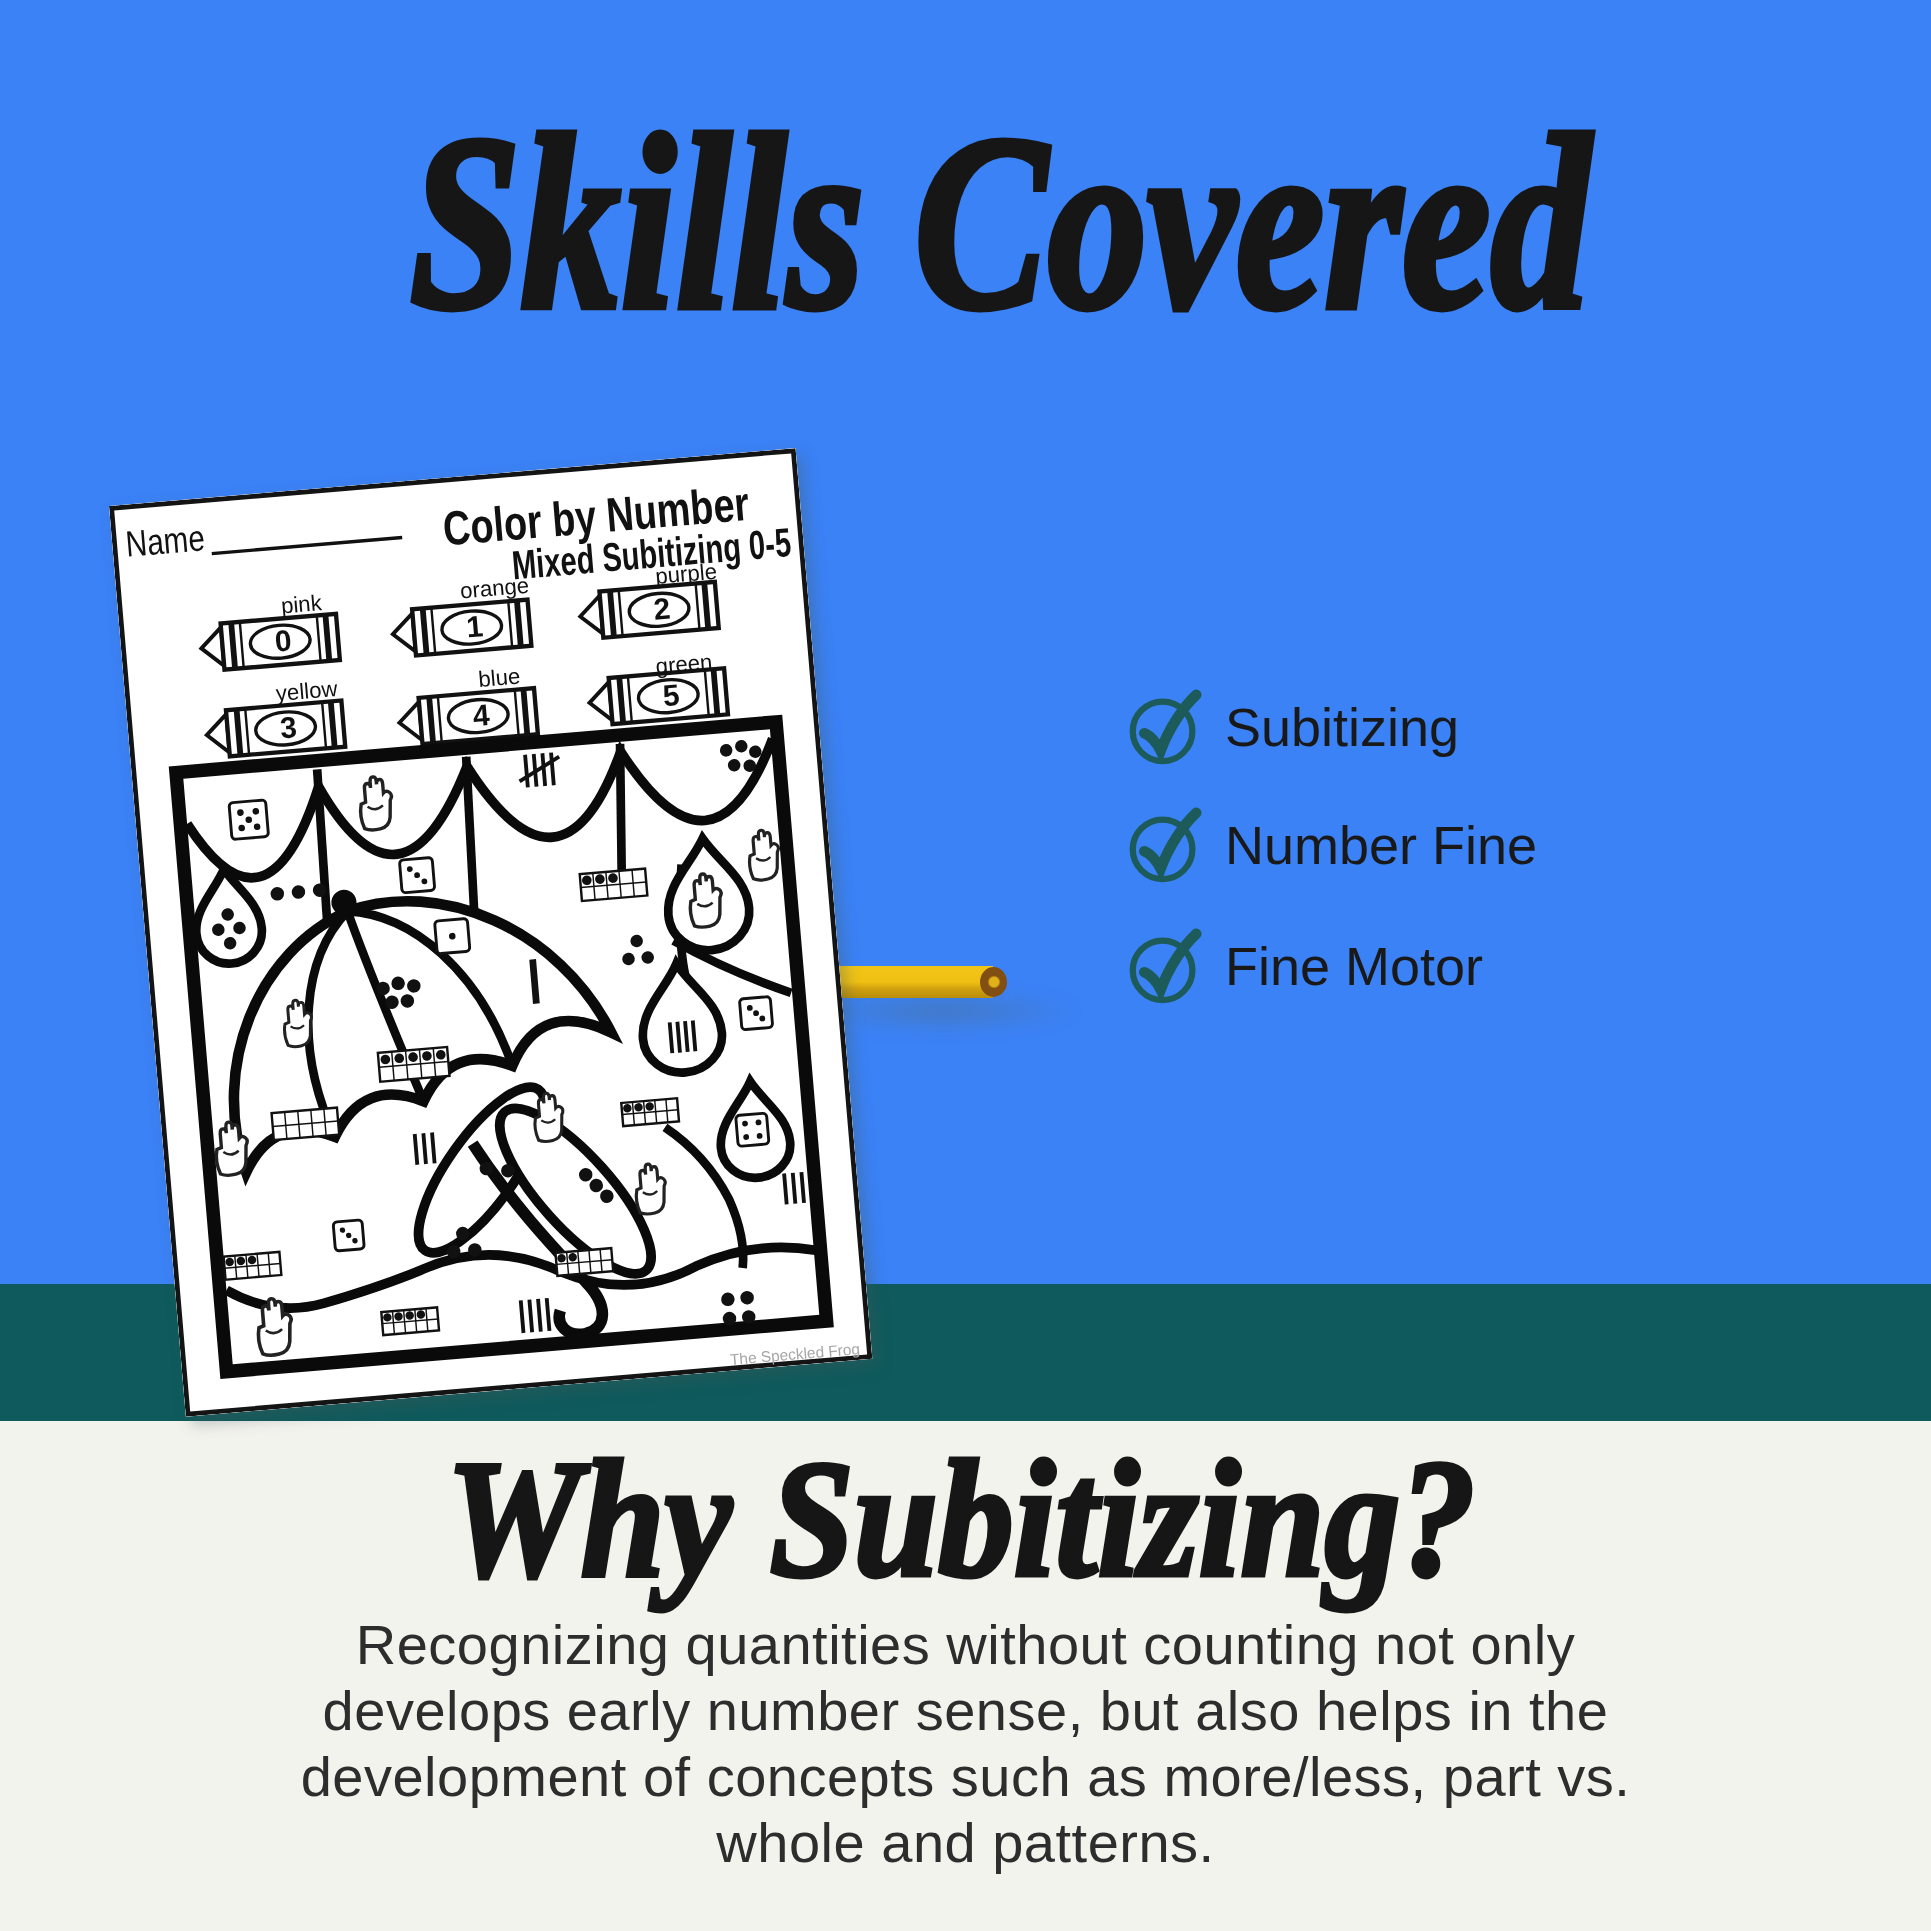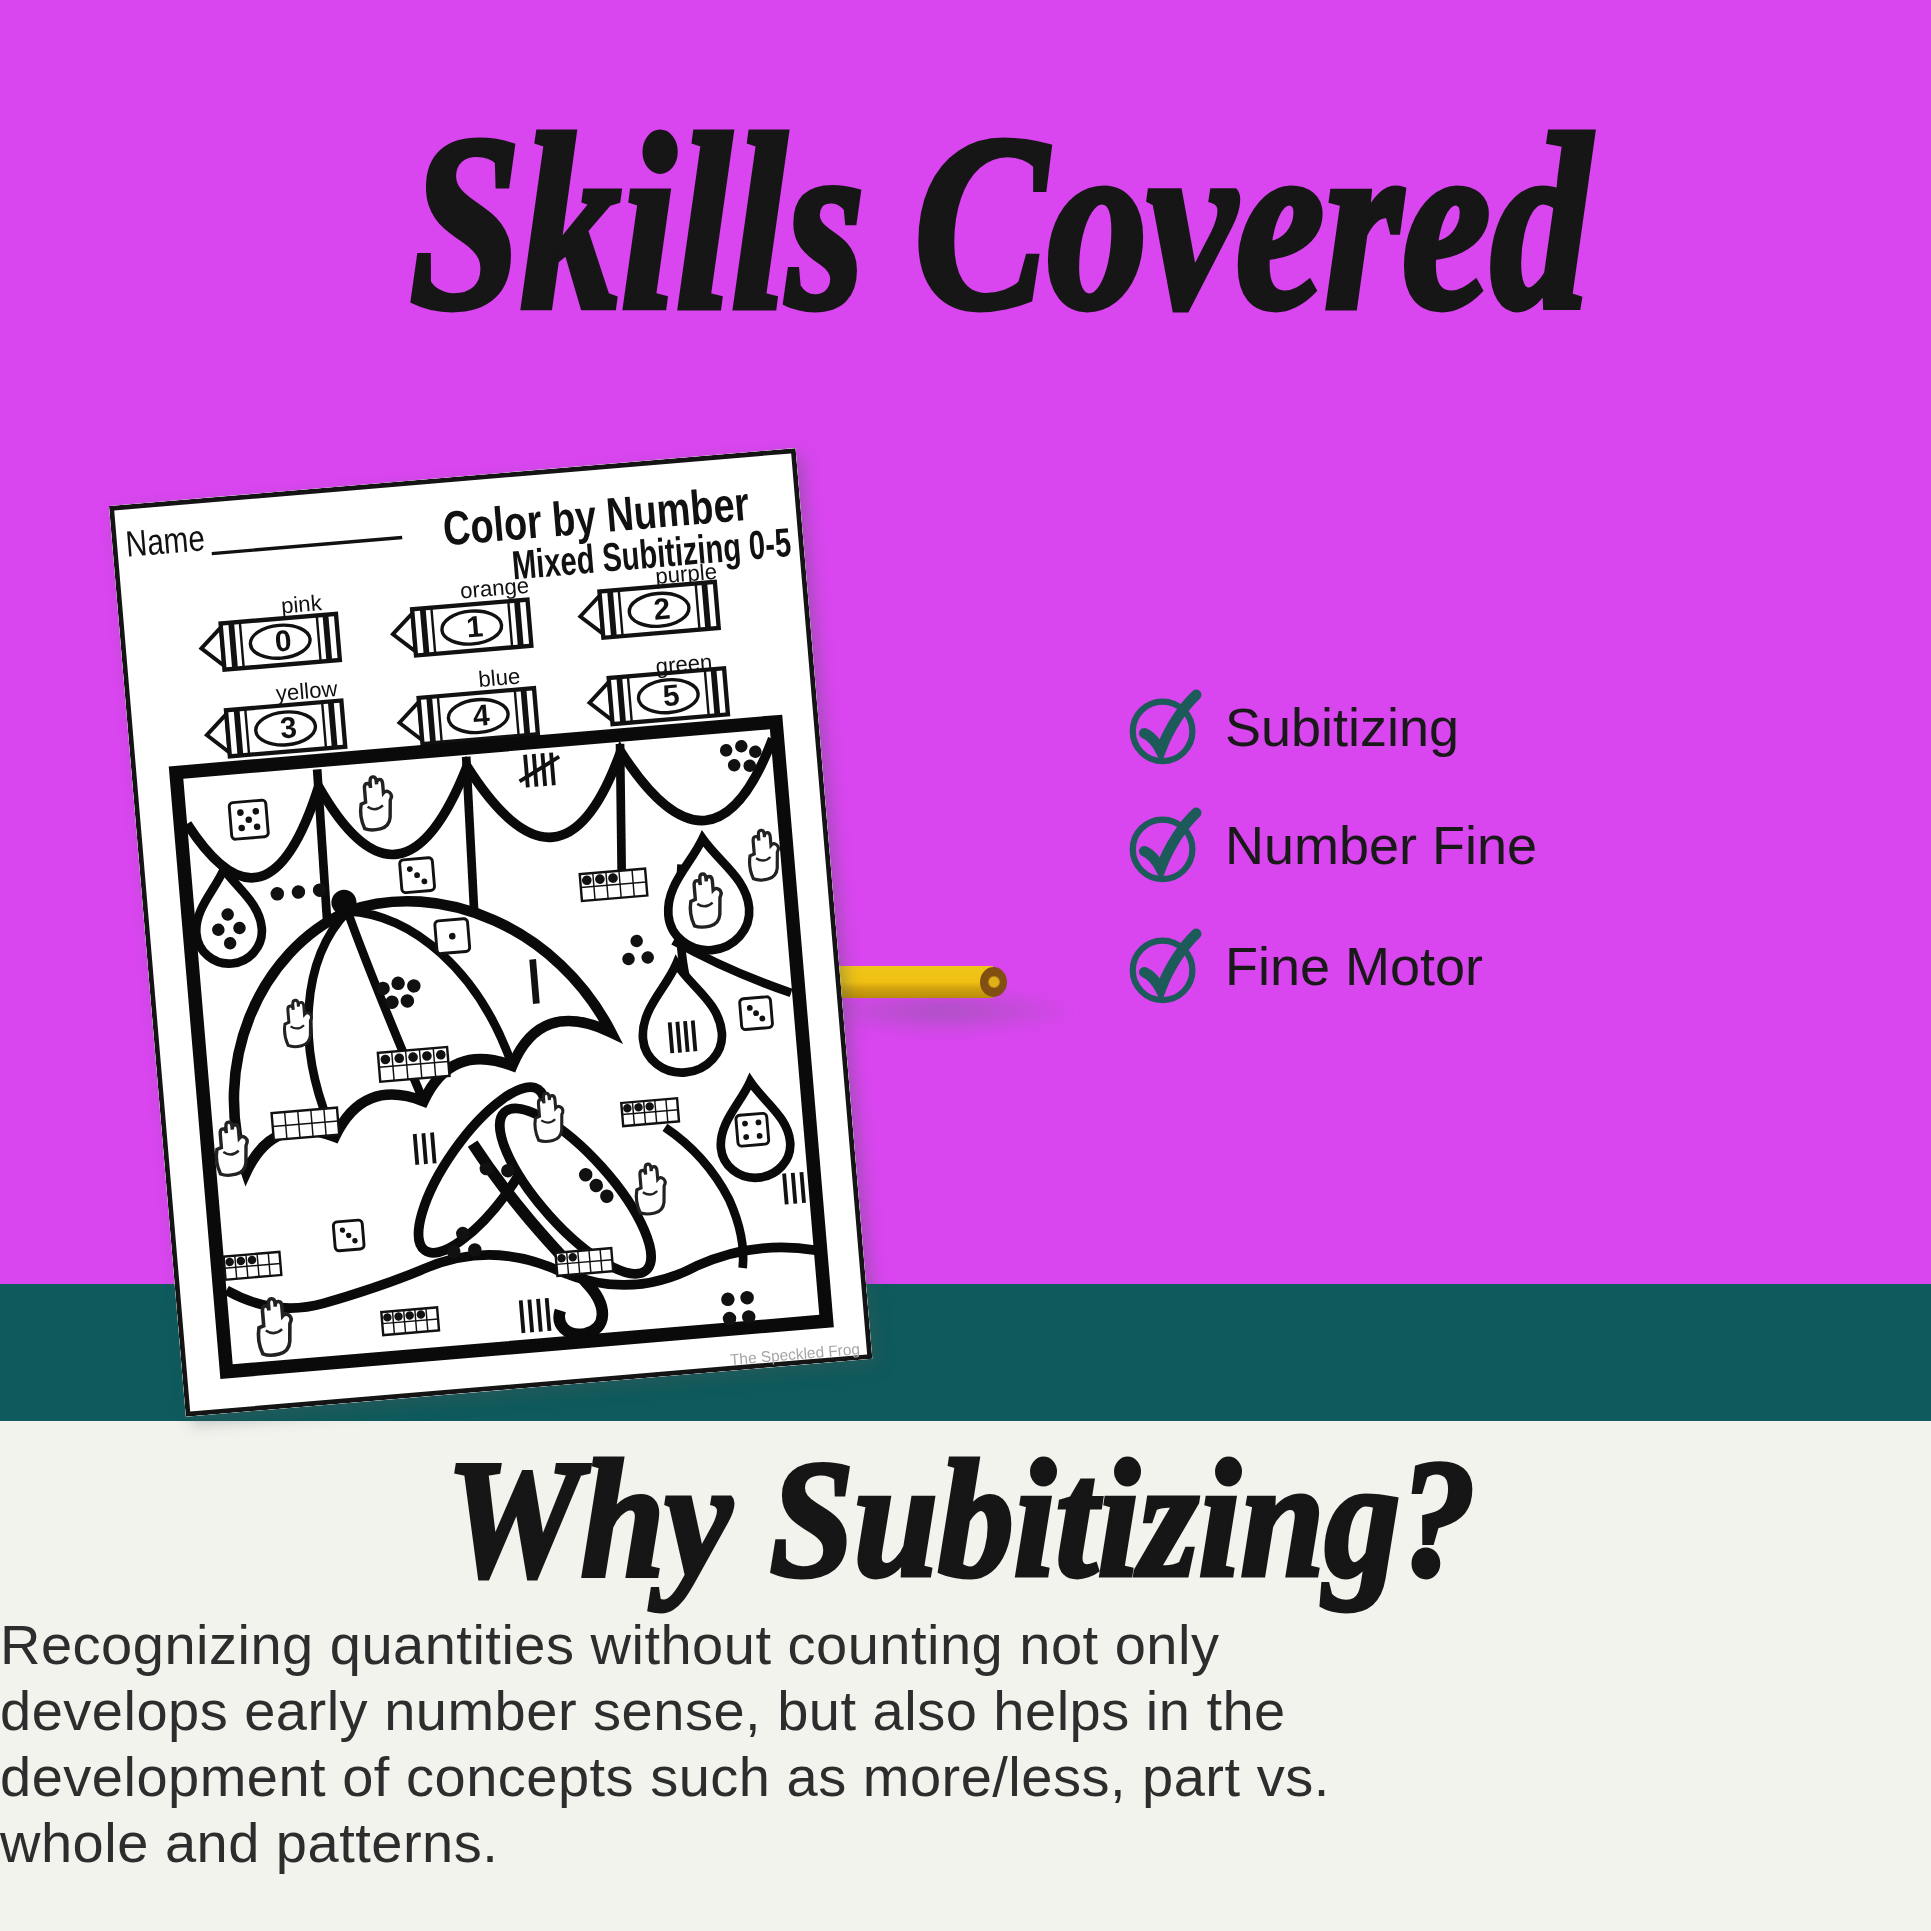--- a/index.html
+++ b/index.html
@@ -1,22 +1,22 @@
 <!DOCTYPE html>
 <html><head>
 <meta charset="utf-8">
 <style>
   html,body{margin:0;padding:0}
-  #c{position:relative;width:1931px;height:1931px;background:#d946ef;overflow:hidden;font-family:"Liberation Sans",sans-serif}
+  #c{position:relative;width:1931px;height:1931px;background:#3b82f6;overflow:hidden;font-family:"Liberation Sans",sans-serif}
   .band{position:absolute;left:0;top:1284px;width:1931px;height:137px;background:#0e5a5c}
   .bot{position:absolute;left:0;top:1421px;width:1931px;height:510px;background:#f3f3ee}
   .script{font-family:"Liberation Serif",serif;font-style:italic;font-weight:bold;color:#161616;white-space:nowrap}
   #title{position:absolute;left:1000px;top:78px;font-size:251px;transform:translateX(-50%) scaleX(0.795);transform-origin:center top;-webkit-text-stroke:6.8px #161616}
   #why{position:absolute;left:961px;top:1422px;font-size:168px;transform:translateX(-50%) scaleX(0.9);transform-origin:center top;-webkit-text-stroke:4.8px #161616}
-  #para{position:absolute;left:0;top:1612px;width:1931px;text-align:left;font-size:56px;line-height:66px;color:#2d2d2d;letter-spacing:0.5px}
+  #para{position:absolute;left:0;top:1612px;width:1931px;text-align:center;font-size:56px;line-height:66px;color:#2d2d2d;letter-spacing:0.5px}
   .item{position:absolute;left:1127px;display:flex;align-items:center}
   .item .txt{margin-left:23px;font-size:54px;color:#191919;letter-spacing:0px}
   .pensh{position:absolute;left:830px;top:996px;width:251px;height:37px;background:radial-gradient(ellipse at 45% 40%,rgba(84,105,105,0.38),rgba(84,105,105,0) 70%);filter:blur(7.7px)}
   .pencil{position:absolute;left:734px;top:966px;width:273px;height:32px}
   .pbody{position:absolute;left:0;top:0;width:259px;height:32px;background:linear-gradient(#f0c618,#f0c013 50%,#cfa00e 72%,#b98d0a)}
   .ptip{position:absolute;left:246px;top:1px;width:27px;height:30px;border-radius:50%;background:radial-gradient(circle at 52% 50%,#e2b11a 0 22%,#824f13 32% 88%,#6e430f 100%)}
   .page{position:absolute;left:109px;top:506px;width:689px;height:914px;transform:rotate(-4.82deg);transform-origin:0 0;background:#fff;box-shadow:5.8px 7.7px 15.4px rgba(70,90,90,0.35)}
 </style>
 </head>
 <body>

